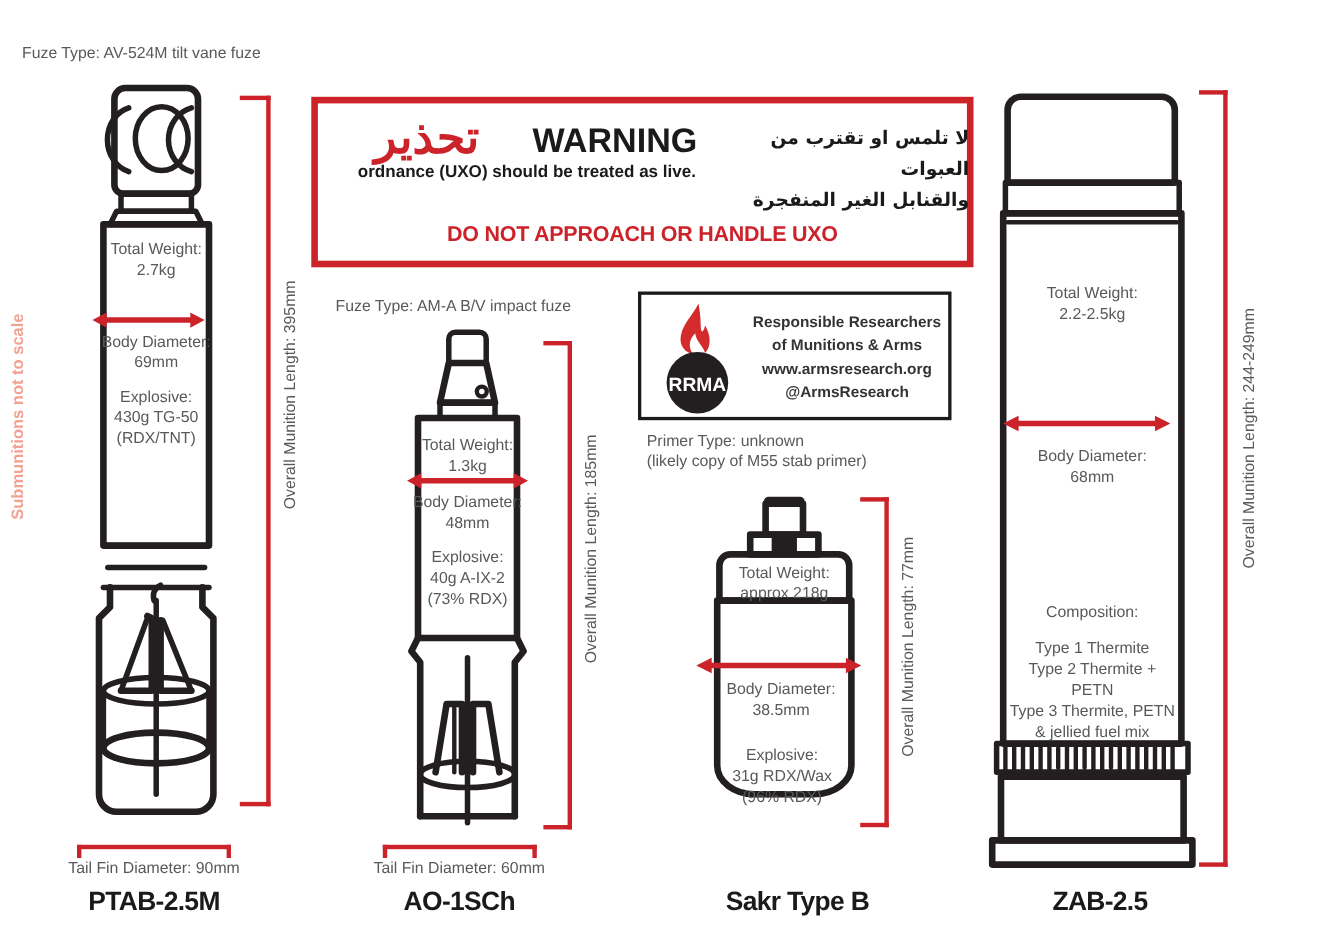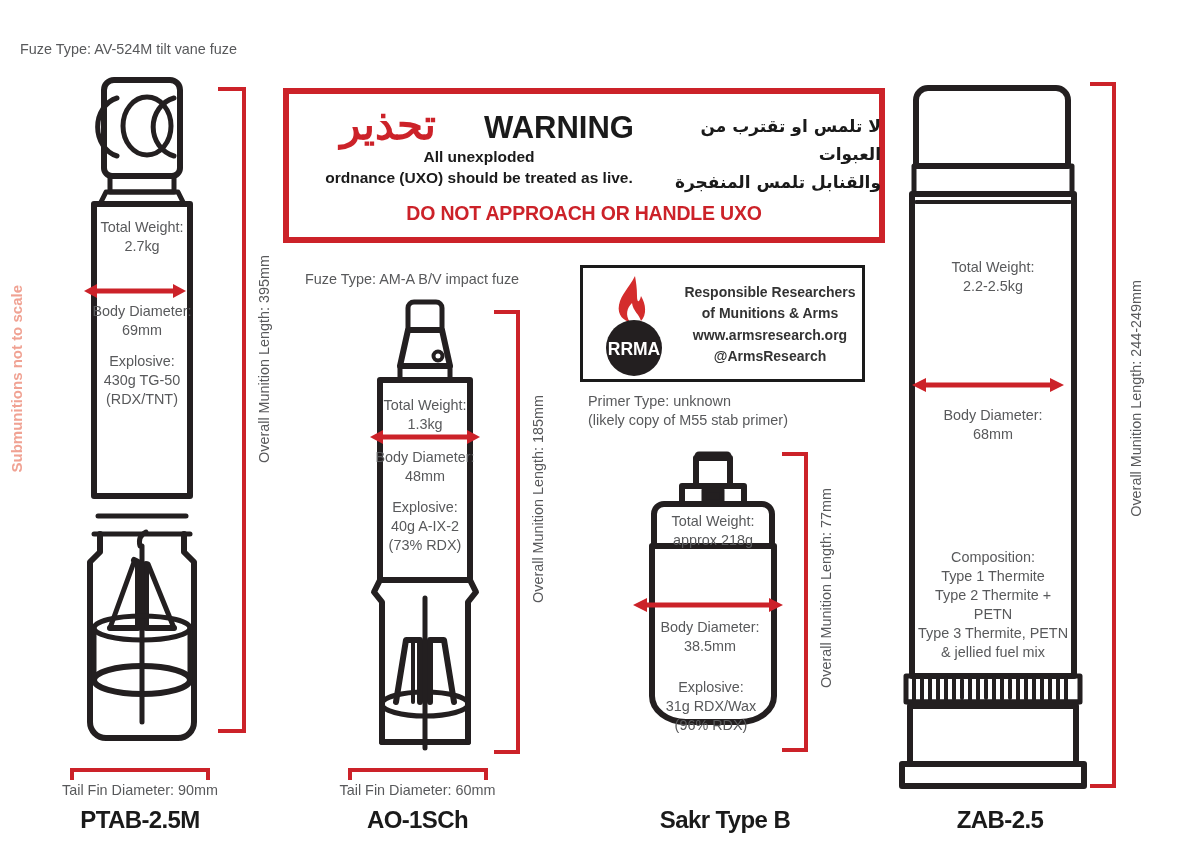--- a/index.html
+++ b/index.html
@@ -127,26 +127,25 @@
 
   <div class="abs" id="scale-note-wrap">
     <div style="writing-mode:vertical-rl;transform:rotate(180deg);color:#f0a293;font-size:15px;font-weight:600;white-space:nowrap;">Submunitions not to scale</div>
   </div>
 
   <div class="abs" id="warning-box">
     <div id="warning-inner">
       <div class="abs" id="warn-arabic-word">تحذير</div>
       <div class="abs" id="warn-word">WARNING</div>
       <div class="abs" id="warn-sub">
-        <div>All unexploded</div>
         <div>ordnance (UXO) should be treated as live.</div>
       </div>
       <div class="abs" id="warn-arabic-body">
         <div>لا تلمس او تقترب من العبوات</div>
-        <div>والقنابل تلمس المنفجرة</div>
+        <div>والقنابل الغير المنفجرة</div>
       </div>
       <div class="abs" id="warn-bottom">DO NOT APPROACH OR HANDLE UXO</div>
     </div>
   </div>
 
   <div class="abs" id="logo-box">
     <div id="logo-inner">
       <svg class="abs drawing" id="rrma-mark" viewBox="0 0 86 103">
         <path d="M44 2 C38 14 30 20 28 31 C26 41 33 47 39 48 C34 41 36 34 41 29 C42 37 48 40 50 47 C56 41 55 30 50 22 C48 30 46 28 46 22 C46 14 45 8 44 2 Z" fill="#d42c2c"></path>
         <circle cx="43" cy="74" r="28" fill="#231f20"></circle>
@@ -392,21 +391,21 @@
       <line x1="9" y1="9" x2="143" y2="9" stroke="#cc2229" stroke-width="5"></line>
       <polygon points="0,9 14,2 14,16" fill="#cc2229"></polygon>
       <polygon points="152,9 138,2 138,16" fill="#cc2229"></polygon>
     </svg>
   </div>
   <div class="abs ann" style="top:406px; left:908px; width:170px;">
     <div>Body Diameter:</div>
     <div>68mm</div>
   </div>
   <div class="abs ann" style="top:548px; left:905px; width:176px;">
-    <div style="">Composition:</div>
+    <div style="margin-bottom:14px;">Composition:</div>
     <div>Type 1 Thermite</div>
     <div>Type 2 Thermite +</div>
     <div>PETN</div>
     <div>Type 3 Thermite, PETN</div>
     <div>&amp; jellied fuel mix</div>
   </div>
 
   <div class="abs len-bracket" style="top:82px; left:1090px; width:26px; height:706px;"></div>
   <div class="abs" style="top:280px; left:1128px; height:320px;">
     <div class="vlabel">Overall Munition Length: 244-249mm</div>

